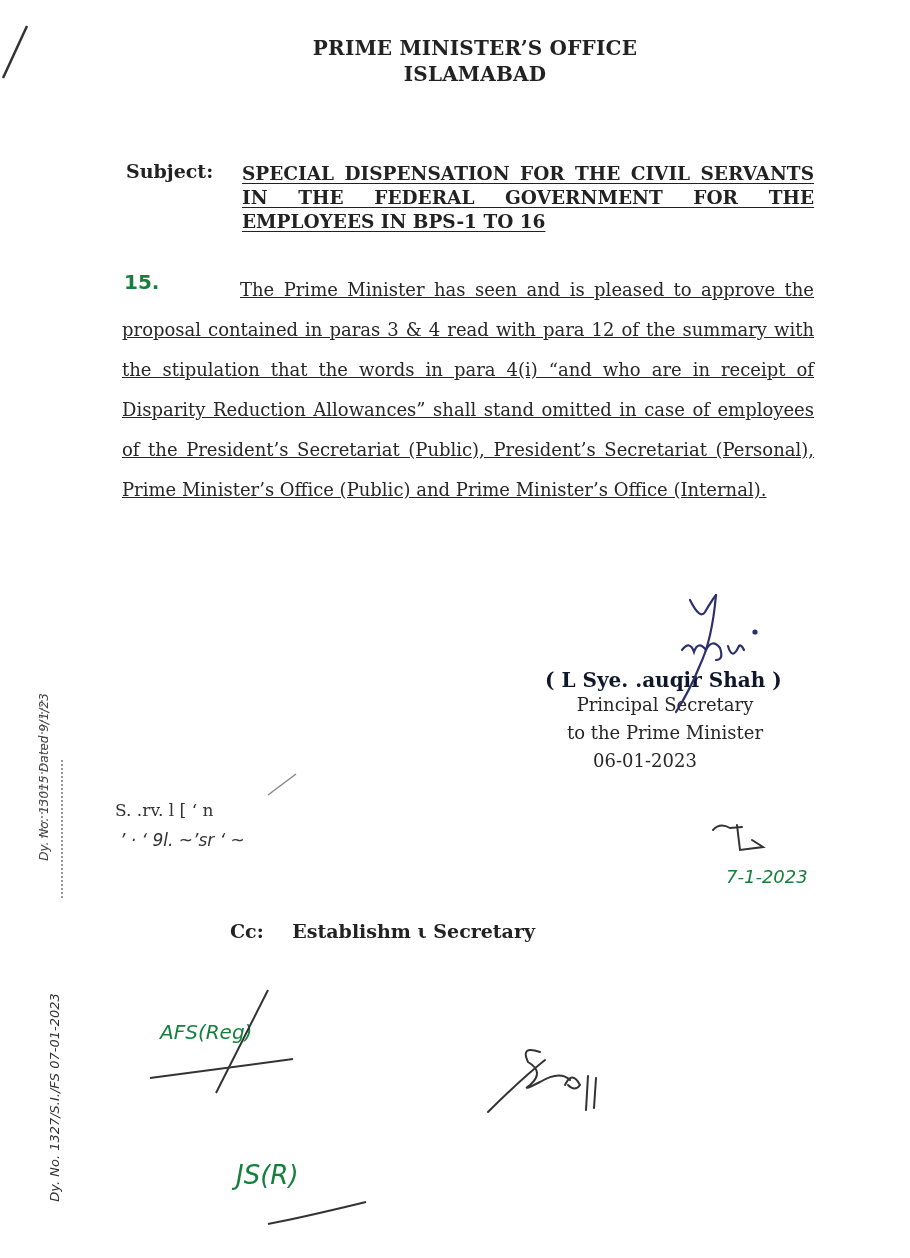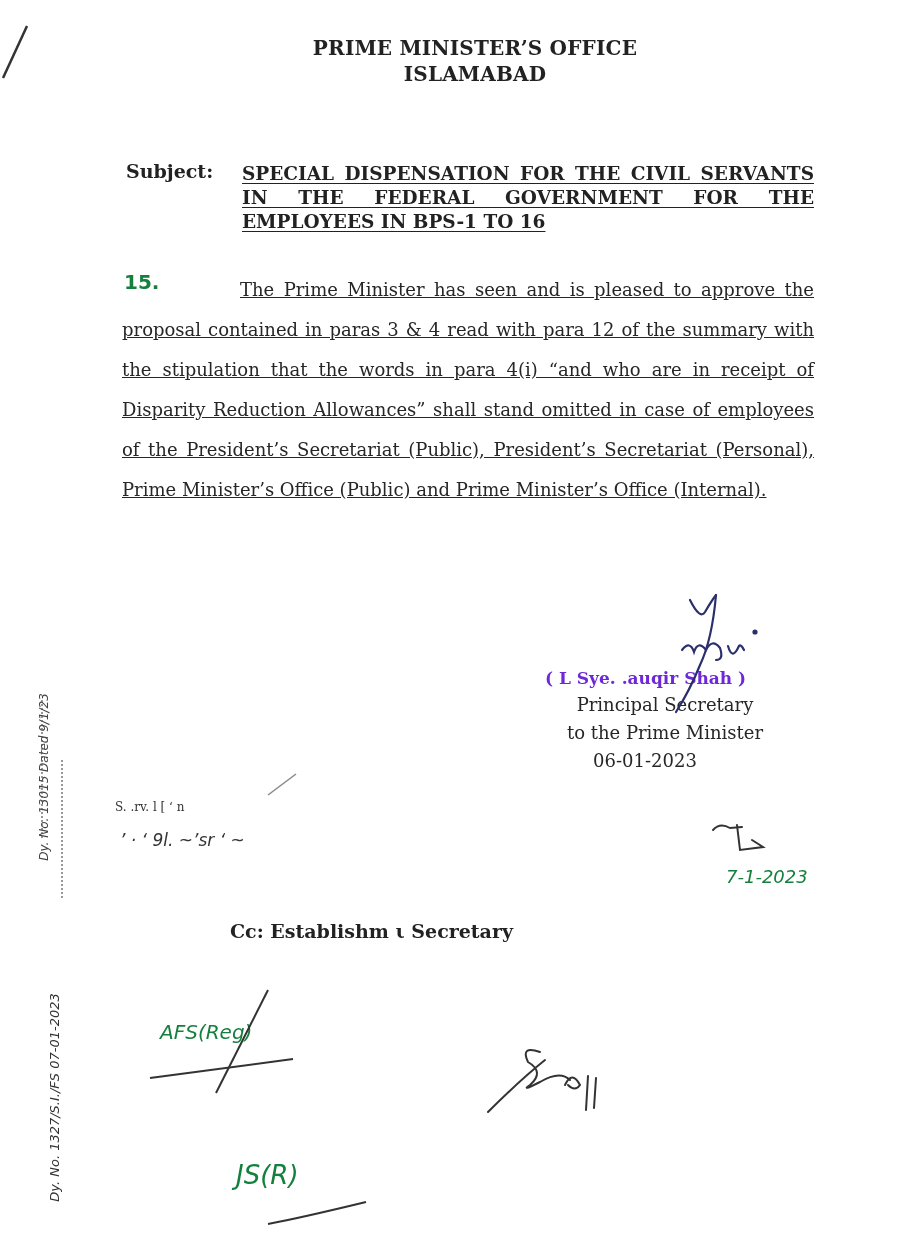--- a/index.html
+++ b/index.html
@@ -10,28 +10,28 @@
     .abs { position: absolute; }
     .hdr { left: 0; width: 910px; text-align: center; font-weight: bold; font-size: 20px; letter-spacing: 0.2px; color: #222; }
     .hdr1 { top: 36px; left: 20px; }
     .hdr2 { top: 62px; left: 20px; }
     .hdr2 span { text-underline-offset: 3px; }
     .subj-label { left: 126px; top: 160px; font-weight: bold; font-size: 19px; color: #222; }
     .subj-text { left: 242px; top: 162px; width: 572px; font-weight: bold; font-size: 18.5px; line-height: 24px; text-align: justify; text-align-last: left; color: #222; }
     .subj-text span { text-decoration: underline; text-underline-offset: 3px; }
     .para-num { left: 124px; top: 270px; font-family: "DejaVu Sans", sans-serif; font-weight: bold; font-size: 20px; color: #15803d; }
     .para { left: 122px; top: 270px; width: 692px; font-size: 18px; line-height: 40px; text-align: justify; color: #262626; text-indent: 118px; text-decoration: underline; }
-    .sig-name { left: 545px; top: 668px; font-weight: bold; font-size: 17px; color: #6d28d9; text-align: center; }
+    .sig-name { left: 545px; top: 668px; font-weight: bold; font-size: 20px; color: #0f172a; text-align: center; }
     .sig-line { left: 545px; width: 240px; text-align: center; font-size: 18px; color: #262626; }
     .sig-title1 { top: 694px; }
     .sig-title2 { top: 722px; }
     .sig-date { top: 750px; left: 525px; }
     .cc { left: 230px; top: 920px; font-weight: bold; font-size: 19px; color: #222; }
-    .cc .cc-label { }
-    .faded { left: 115px; top: 800px; font-size: 12px; color: #333; }
+    .cc .cc-label { margin-right: 22px; }
+    .faded { left: 115px; top: 800px; font-size: 17px; color: #333; }
     .faded2 { left: 120px; top: 830px; font-size: 17px; color: #333; font-family: "DejaVu Sans", sans-serif; font-style: italic; }
     .hand { font-family: "DejaVu Sans", sans-serif; font-style: italic; color: #15803d; }
     .stamp1 { left: -40px; top: 770px; transform: rotate(-90deg); font-size: 12px; color: #444; white-space: nowrap; }
     .stamp2 { left: -50px; top: 1090px; transform: rotate(-90deg); font-size: 13px; color: #333; white-space: nowrap; }
     .note-71 { left: 726px; top: 866px; font-size: 18px; }
     .note-afs { left: 160px; top: 1020px; font-size: 20px; }
     .note-js { left: 236px; top: 1160px; font-size: 26px; }
     svg.overlay { position: absolute; left: 0; top: 0; width: 910px; height: 1258px; pointer-events: none; }
   </style>
 </head>

